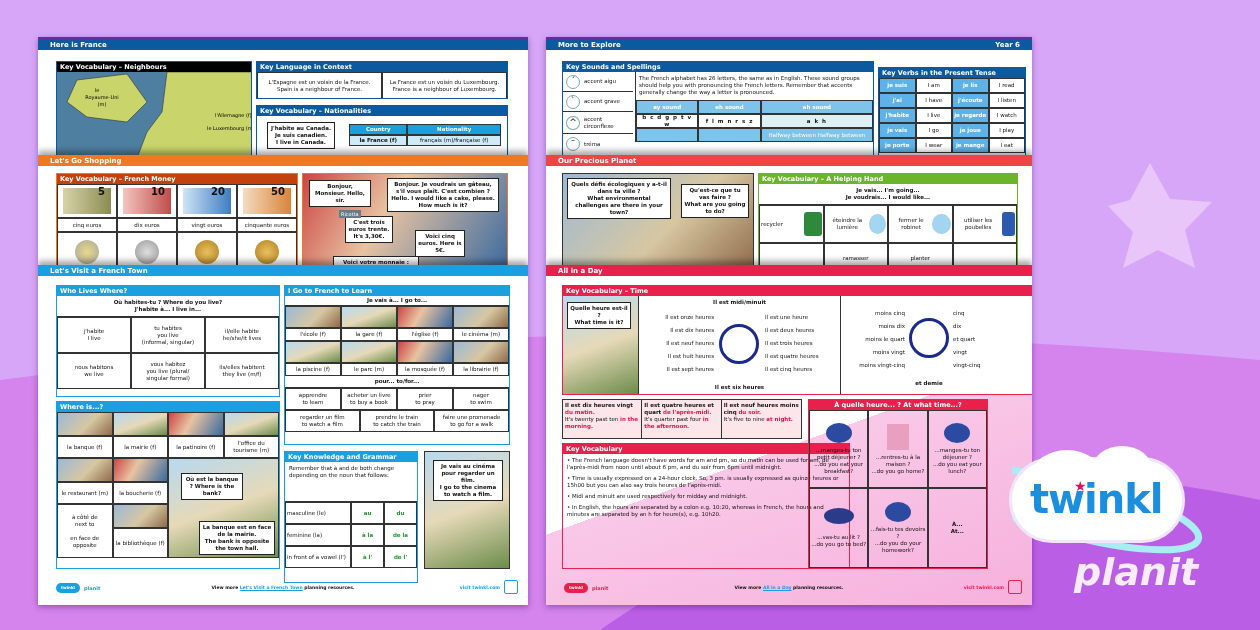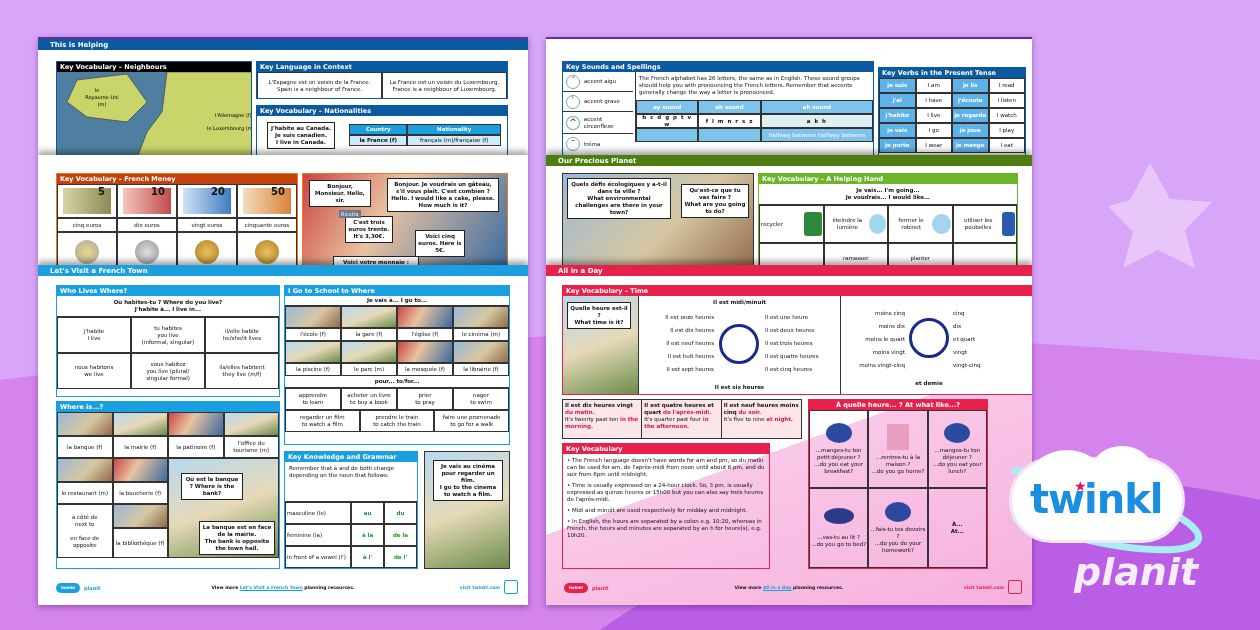--- a/index.html
+++ b/index.html
@@ -57,21 +57,21 @@
 <svg class="bg-swoosh" viewBox="0 0 1260 630">
   <path d="M0 380 Q 600 300 1260 360 L1260 630 L0 630 Z" fill="#d484ec"></path>
   <path d="M600 630 Q 900 420 1260 500 L1260 630 Z" fill="#bb5ee6"></path>
   <path d="M1130 200 L1150 163 L1170 199 L1212 202 L1185 230 L1195 268 L1158 250 L1123 268 L1133 232 L1108 206 Z" fill="#e8c6fa"></path>
 </svg>
 
 <div class="sheet left">
 
   <div class="layer" style="top:0;height:118px;">
     <div class="bar" style="background:#0b5aa0">
-        <span>This is Helping</span>
+        <span>Here is France</span>
       </div>
     <div class="box" style="left:18px;top:22px;width:196px;height:96px;border-color:#0b5aa0">
       <div class="box-h" style="background:#000000">Key Vocabulary – Neighbours</div>
       <svg width="196" height="86" viewBox="0 0 196 86">
         <rect width="196" height="86" fill="#4f7fa0"></rect>
         <path d="M20 8 L70 2 L90 30 L70 50 L30 45 L10 30 Z" fill="#c9d46a" stroke="#333" stroke-width="0.6"></path>
         <path d="M110 0 L196 0 L196 86 L80 86 L90 60 L105 40 Z" fill="#c9d46a" stroke="#333" stroke-width="0.6"></path>
         <text x="40" y="20" font-size="5" text-anchor="middle">le</text>
         <text x="45" y="27" font-size="5" text-anchor="middle">Royaume-Uni</text>
         <text x="45" y="34" font-size="5" text-anchor="middle">(m)</text>
@@ -100,20 +100,23 @@
       <div class="grid" style="position:absolute;left:92px;top:18px;width:152px;grid-template-columns:1fr 1.6fr">
         <div class="cell" style="background:#1aa0e0;color:#fff;font-weight:bold">Country</div>
         <div class="cell" style="background:#1aa0e0;color:#fff;font-weight:bold">Nationality</div>
         <div class="cell" style="background:#cfeaf8;font-weight:bold">la France (f)</div>
         <div class="cell" style="background:#cfeaf8">français (m)/française (f)</div>
       </div>
     </div>
   </div>
 
   <div class="layer shadowed" style="top:116px;height:112px;">
+    <div class="bar" style="background:#f07820">
+        <span>Let's Go Shopping</span>
+      </div>
     <div class="box" style="left:18px;top:18px;width:242px;height:100px;border-color:#f07820">
       <div class="box-h" style="background:#c2410c">Key Vocabulary – French Money</div>
       <div class="grid" style="grid-template-columns:repeat(4,1fr);grid-template-rows:34px 14px 40px">
         <div class="cell">
             <div style="width:48px;height:26px;background:linear-gradient(90deg,#d7d3a9,#8a8c52);font-weight:bold;font-size:10px;text-align:right;padding-right:6px">5</div>
           </div>
         <div class="cell">
             <div style="width:48px;height:26px;background:linear-gradient(90deg,#f3c6c0,#c14c4a);font-weight:bold;font-size:10px;text-align:right;padding-right:6px">10</div>
           </div>
         <div class="cell">
@@ -203,21 +206,21 @@
 we live</div>
         <div class="cell" style="white-space:pre-line">vous habitez
 you live (plural/
 singular formal)</div>
         <div class="cell" style="white-space:pre-line">ils/elles habitent
 they live (m/f)</div>
       </div>
     </div>
 
     <div class="box" style="left:246px;top:20px;width:226px;height:160px;border-color:#1aa0e0">
-      <div class="box-h" style="background:#1aa0e0">I Go to School to Where</div>
+      <div class="box-h" style="background:#1aa0e0">I Go to French to Learn</div>
       <div class="t" style="font-weight:bold;border-bottom:0.5px solid #333;padding:1px">Je vais à... I go to...</div>
       <div class="grid" style="grid-template-columns:repeat(4,1fr);grid-template-rows:22px 13px 22px 13px">
         <div class="cell pic"></div>
           <div class="cell pic2"></div>
           <div class="cell pic3"></div>
           <div class="cell pic"></div>
         <div class="cell">l'école (f)</div>
         <div class="cell">la gare (f)</div>
         <div class="cell">l'église (f)</div>
         <div class="cell">le cinéma (m)</div>
@@ -244,21 +247,21 @@
       <div class="grid" style="grid-template-columns:repeat(3,1fr);grid-template-rows:22px">
         <div class="cell" style="white-space:pre-line">regarder un film
 to watch a film</div>
         <div class="cell" style="white-space:pre-line">prendre le train
 to catch the train</div>
         <div class="cell" style="white-space:pre-line">faire une promenade
 to go for a walk</div>
       </div>
     </div>
 
-    <div class="box" style="left:246px;top:186px;width:134px;height:118px;border-color:#1aa0e0">
+    <div class="box" style="left:246px;top:186px;width:134px;height:132px;border-color:#1aa0e0">
       <div class="box-h" style="background:#1aa0e0">Key Knowledge and Grammar</div>
       <div class="tl" style="padding:3px 4px;height:40px;border-bottom:0.5px solid #333">Remember that à and de both change depending on the noun that follows:</div>
       <div class="grid" style="grid-template-columns:2fr 1fr 1fr;grid-template-rows:repeat(3,22px)">
         <div class="cell" style="justify-content:flex-start">masculine (le)</div>
         <div class="cell g">au</div>
         <div class="cell g">du</div>
         <div class="cell" style="justify-content:flex-start">feminine (la)</div>
         <div class="cell g">à la</div>
         <div class="cell g">de la</div>
         <div class="cell" style="justify-content:flex-start">in front of a vowel (l')</div>
@@ -282,20 +285,24 @@
       </div>
       <div style="position:absolute;right:28px;top:8px;color:#1aa0e0;font-weight:bold">visit twinkl.com</div>
       <div style="position:absolute;right:10px;top:3px;width:14px;height:14px;border:1px solid #1aa0e0;border-radius:2px"></div>
     </div>
   </div>
 </div>
 
 <div class="sheet right">
 
   <div class="layer" style="top:0;height:118px;">
+    <div class="bar" style="background:#0b5aa0">
+        <span>More to Explore</span>
+        <span>Year 6</span>
+      </div>
     <div class="box" style="left:16px;top:22px;width:312px;height:100px;border-color:#0b5aa0">
       <div class="box-h" style="background:#0b5aa0">Key Sounds and Spellings</div>
       <div style="position:absolute;left:0;top:10px;width:70px">
         <div class="tl" style="height:20px;border-bottom:0.5px solid #333;display:flex;align-items:center;gap:4px;padding-left:3px">
             <span style="width:14px;height:14px;border-radius:50%;border:1px solid #7aa;display:inline-flex;align-items:center;justify-content:center;font-size:9px">´</span>
             <span>accent aigu</span>
           </div>
         <div class="tl" style="height:20px;border-bottom:0.5px solid #333;display:flex;align-items:center;gap:4px;padding-left:3px">
             <span style="width:14px;height:14px;border-radius:50%;border:1px solid #7aa;display:inline-flex;align-items:center;justify-content:center;font-size:9px">`</span>
             <span>accent grave</span>
@@ -345,21 +352,21 @@
           <div class="cell">I play</div>
         <div class="cell" style="background:#5fb2e8;color:#fff;font-weight:bold">je porte</div>
           <div class="cell">I wear</div>
           <div class="cell" style="background:#5fb2e8;color:#fff;font-weight:bold">je mange</div>
           <div class="cell">I eat</div>
       </div>
     </div>
   </div>
 
   <div class="layer shadowed" style="top:116px;height:112px;">
-    <div class="bar" style="background:#4d7c0f">
+    <div class="bar" style="background:#ef4444">
         <span>Our Precious Planet</span>
       </div>
     <div class="box pic" style="left:16px;top:18px;width:192px;height:100px">
       <div class="speech" style="left:4px;top:4px;width:104px;white-space:pre-line">Quels défis écologiques y a-t-il dans ta ville ?
 What environmental challenges are there in your town?</div>
       <div class="speech" style="left:118px;top:10px;width:68px;white-space:pre-line">Qu'est-ce que tu vas faire ?
 What are you going to do?</div>
     </div>
     <div class="box" style="left:212px;top:18px;width:260px;height:100px;border-color:#6cb52a">
       <div class="box-h" style="background:#6cb52a">Key Vocabulary – A Helping Hand</div>
@@ -441,32 +448,32 @@
         </div>
       </div>
     </div>
 
     <div class="grid" style="position:absolute;left:16px;top:134px;width:240px;grid-template-columns:repeat(3,1fr);height:40px;background:#fde6ea;border:1px solid #333">
       <div class="tl" style="padding:2px;border-right:0.5px solid #333"><b>Il est dix heures vingt</b> <span class="r">du matin.</span><br><span>It's twenty past ten</span> <span class="r">in the morning.</span></div>
       <div class="tl" style="padding:2px;border-right:0.5px solid #333"><b>Il est quatre heures et quart</b> <span class="r">de l'après-midi.</span><br><span>It's quarter past four</span> <span class="r">in the afternoon.</span></div>
       <div class="tl" style="padding:2px"><b>Il est neuf heures moins cinq</b> <span class="r">du soir.</span><br><span>It's five to nine</span> <span class="r">at night.</span></div>
     </div>
 
-    <div class="box" style="left:16px;top:178px;width:208px;height:126px;border-color:#e8204c;background:transparent">
+    <div class="box" style="left:16px;top:178px;width:288px;height:126px;border-color:#e8204c;background:transparent">
       <div class="box-h" style="background:#e8204c">Key Vocabulary</div>
       <ul style="list-style:none;padding:3px 4px" class="tl">
         <li style="margin-bottom:4px">• <span>The French language doesn't have words for am and pm, so du matin can be used for am, de l'après-midi from noon until about 6 pm, and du soir from 6pm until midnight.</span></li>
         <li style="margin-bottom:4px">• <span>Time is usually expressed on a 24-hour clock. So, 3 pm. is usually expressed as quinze heures or 15h00 but you can also say trois heures de l'après-midi.</span></li>
         <li style="margin-bottom:4px">• <span>Midi and minuit are used respectively for midday and midnight.</span></li>
         <li>• <span>In English, the hours are separated by a colon e.g. 10:20, whereas in French, the hours and minutes are separated by an h for heure(s), e.g. 10h20.</span></li>
       </ul>
     </div>
 
     <div class="box" style="left:262px;top:134px;width:180px;height:170px;border-color:#e8204c;background:transparent">
-      <div class="box-h" style="background:#e8204c;text-align:center">À quelle heure... ? At what like...?</div>
+      <div class="box-h" style="background:#e8204c;text-align:center">À quelle heure... ? At what time...?</div>
       <div class="grid" style="grid-template-columns:repeat(3,1fr);grid-template-rows:78px 80px">
         <div class="cell" style="flex-direction:column;white-space:pre-line"><div style="width:26px;height:20px;border-radius:50%;background:#2c4aa0;margin-bottom:4px"></div><span>...manges-tu ton petit déjeuner ?
 ...do you eat your breakfast?</span></div>
         <div class="cell" style="flex-direction:column;white-space:pre-line"><div style="width:22px;height:26px;background:#e8a0c0;margin-bottom:4px"></div><span>...rentres-tu à la maison ?
 ...do you go home?</span></div>
         <div class="cell" style="flex-direction:column;white-space:pre-line"><div style="width:26px;height:20px;border-radius:50%;background:#2c4aa0;margin-bottom:4px"></div><span>...manges-tu ton déjeuner ?
 ...do you eat your lunch?</span></div>
         <div class="cell" style="flex-direction:column;white-space:pre-line"><div style="width:30px;height:16px;border-radius:50%;background:#2c3a8a;margin-bottom:10px"></div><span>...vas-tu au lit ?
 ...do you go to bed?</span></div>
         <div class="cell" style="flex-direction:column;white-space:pre-line"><div style="width:26px;height:20px;border-radius:50%;background:#2c4aa0;margin-bottom:4px"></div><span>...fais-tu tes devoirs ?

